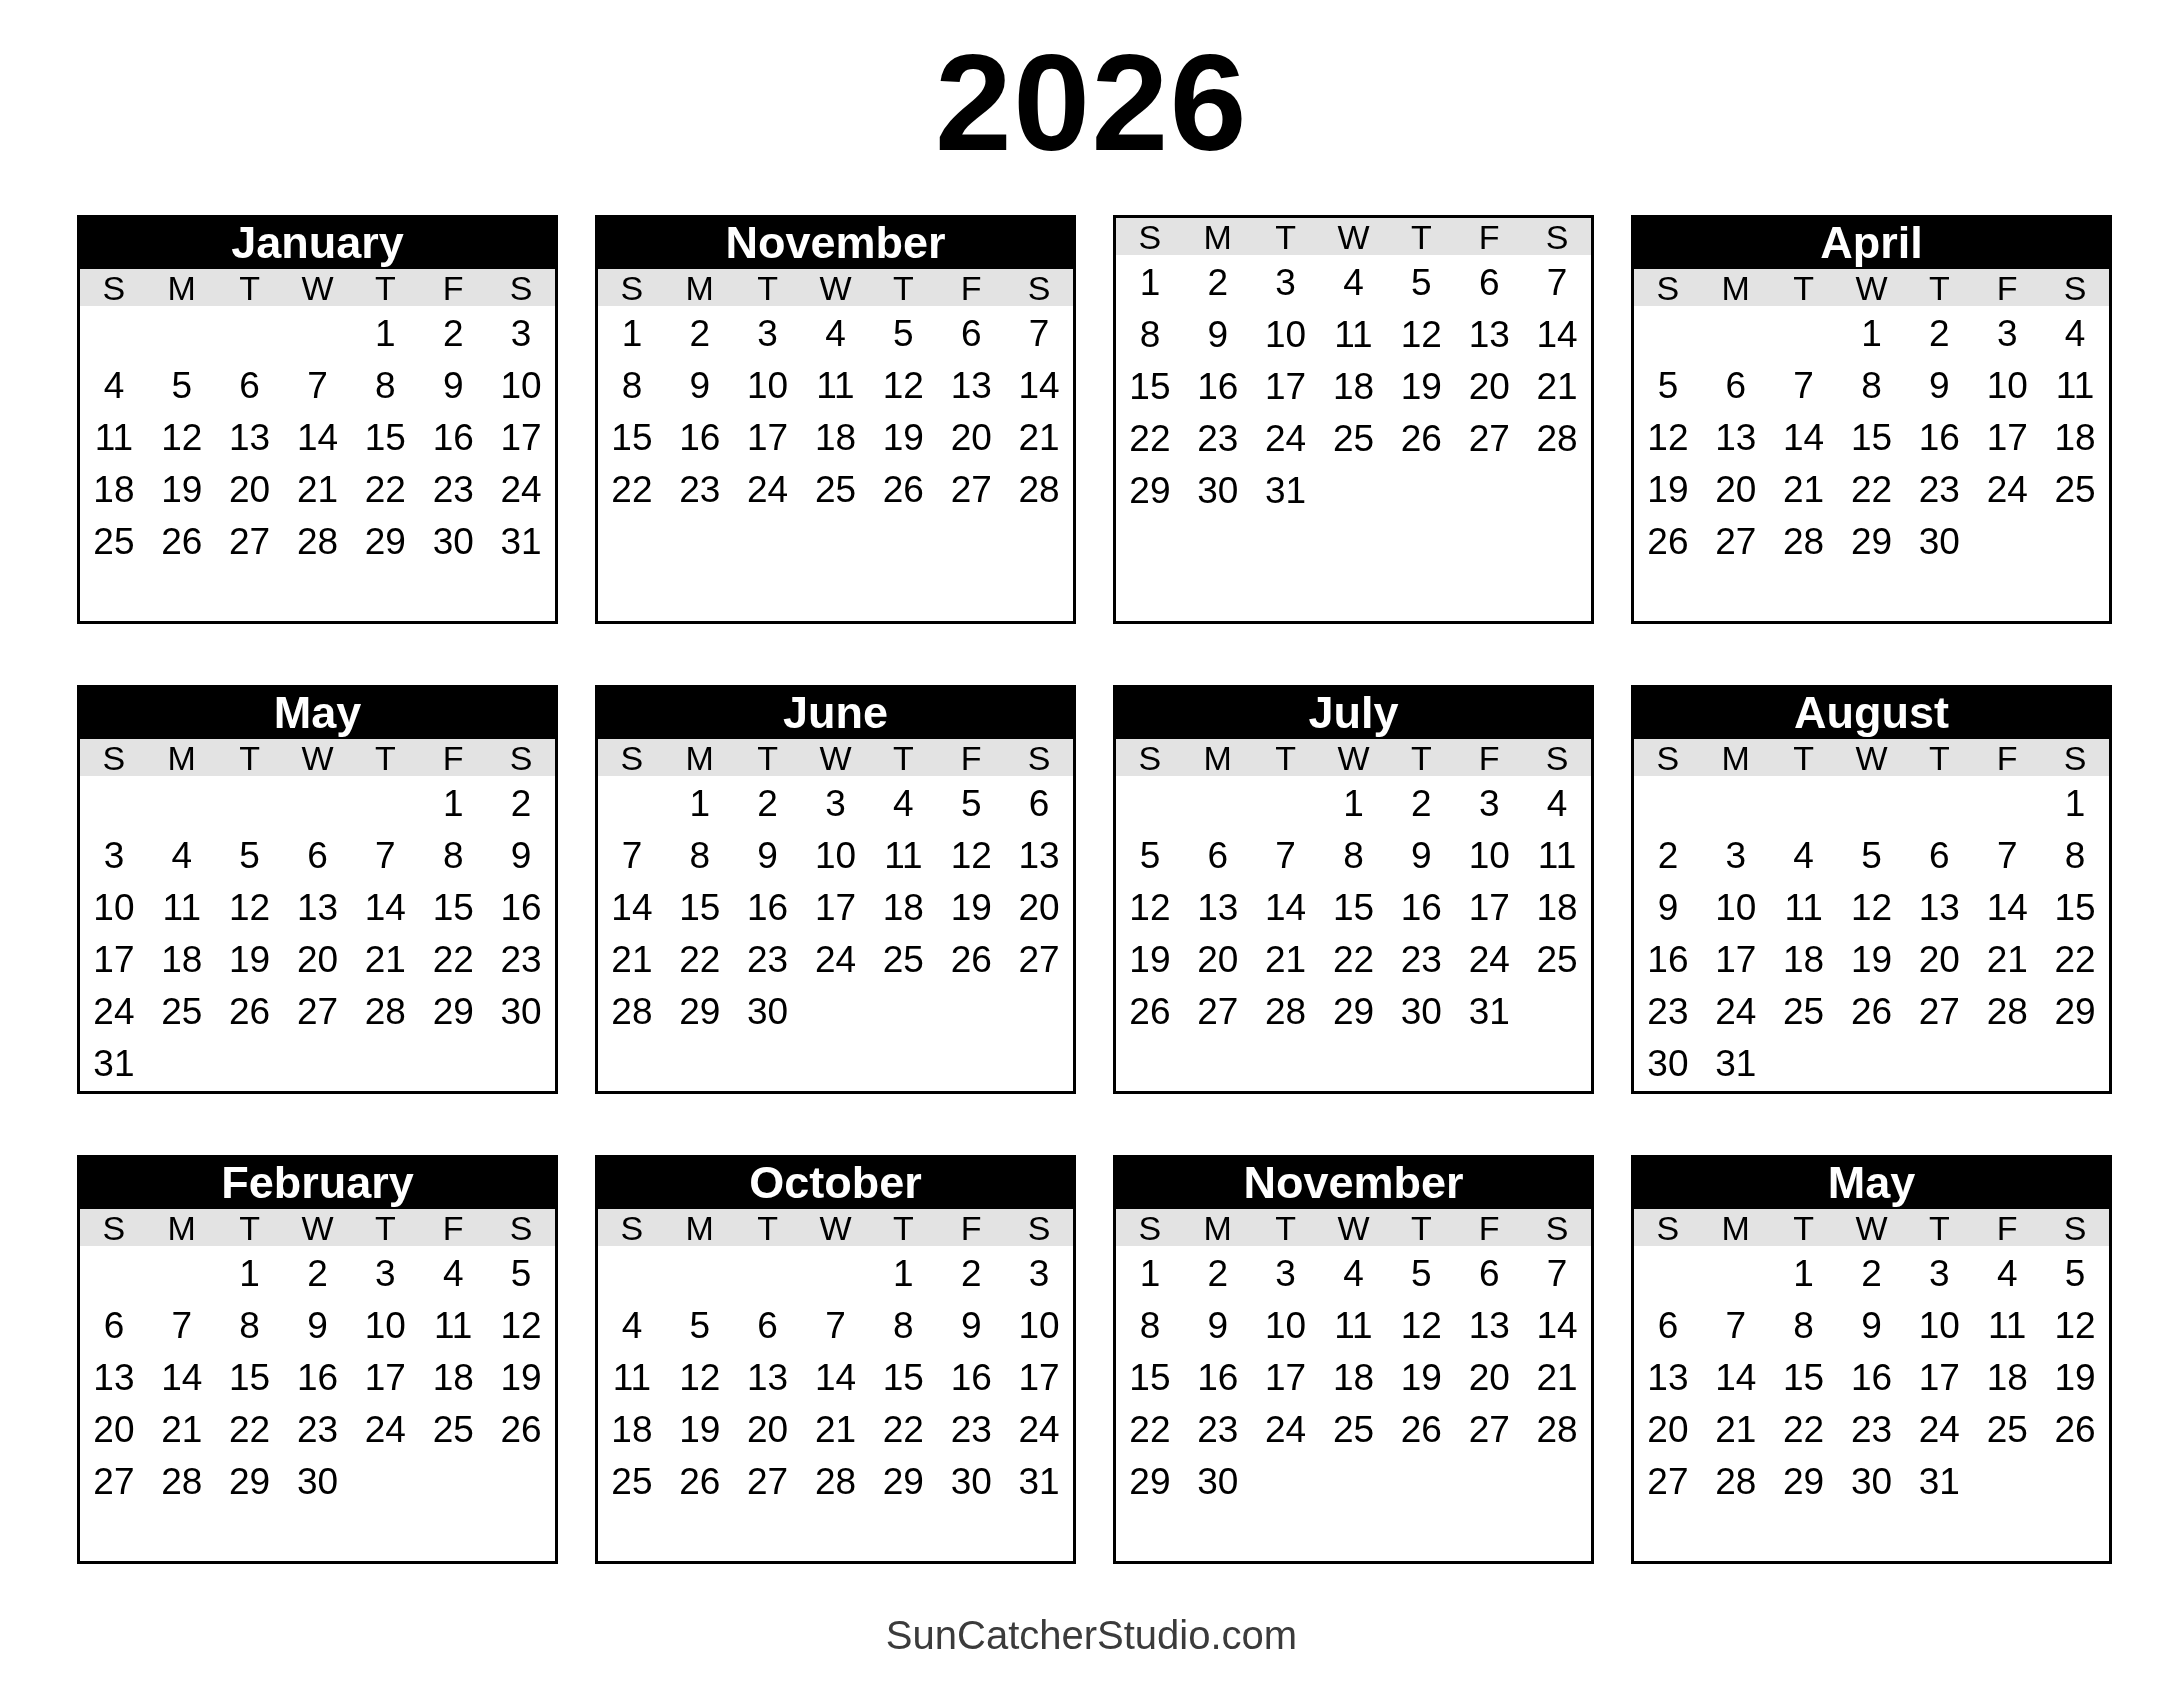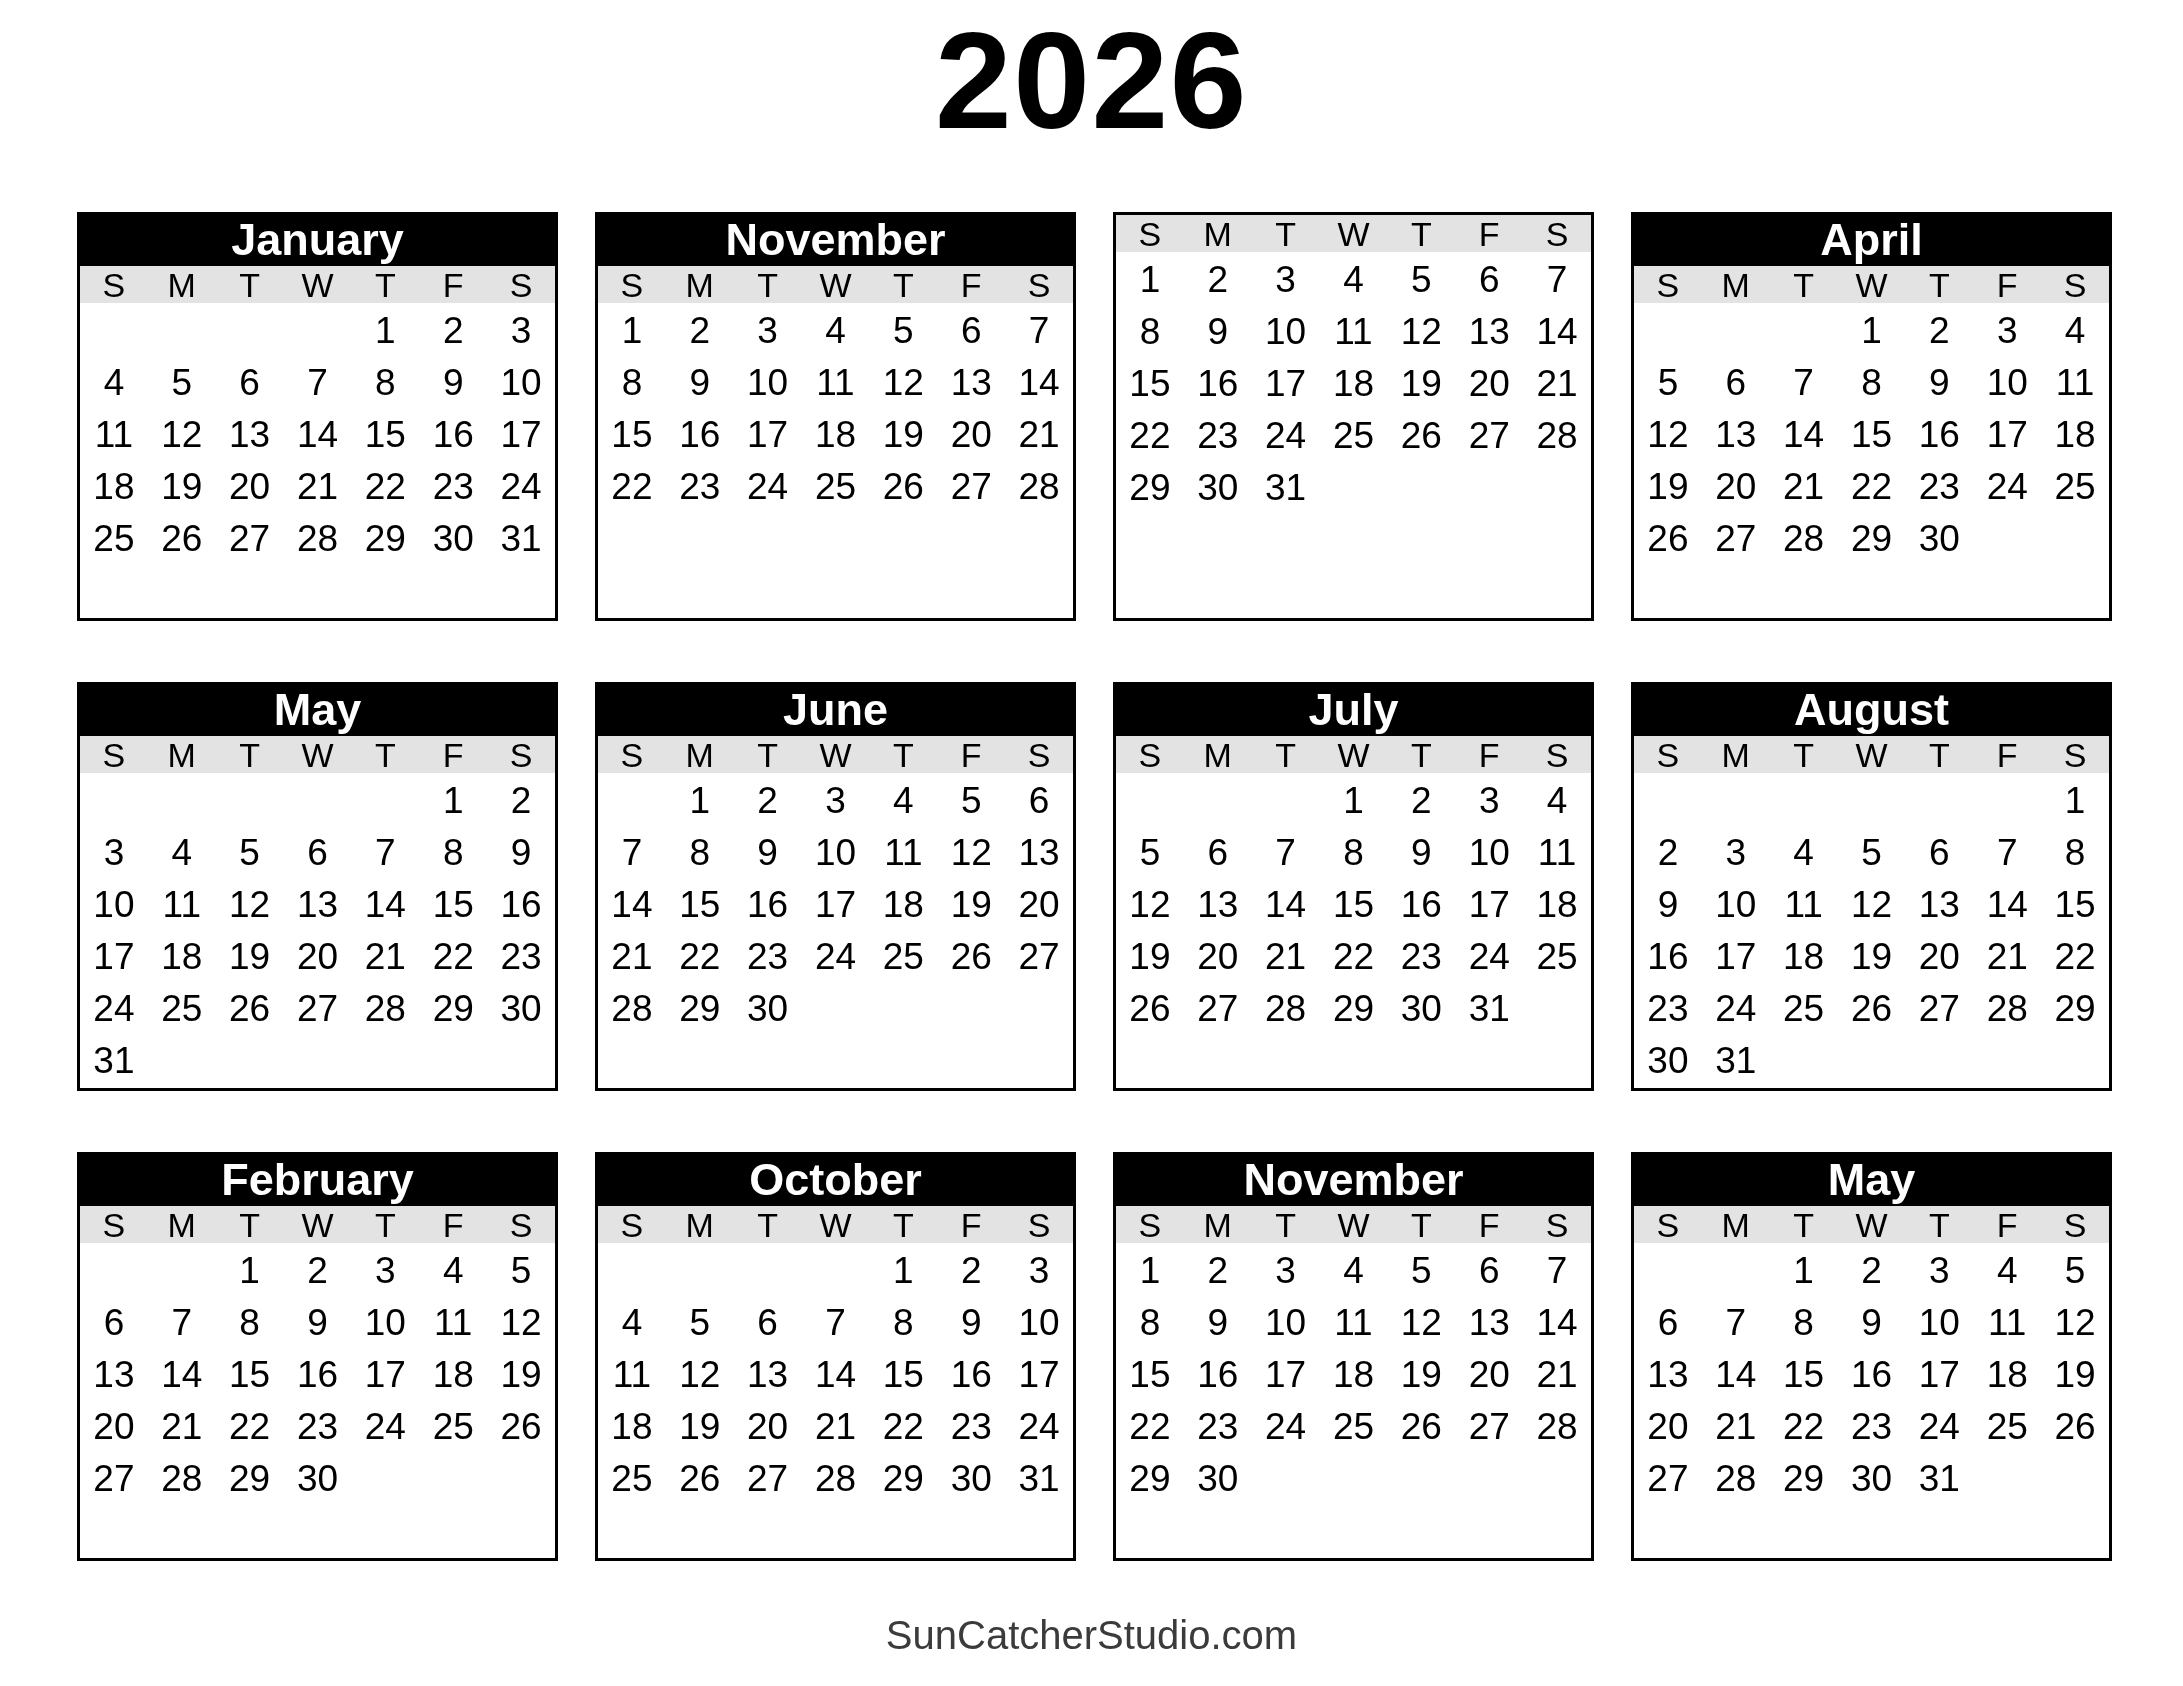--- a/index.html
+++ b/index.html
@@ -16,34 +16,35 @@
   body{
     width:2183px;
     height:1687px;
     background:var(--page-bg);
     font-family:"Liberation Sans", sans-serif;
     position:relative;
     overflow:hidden;
   }
   .year-title{
     margin:0;
+    padding-top:22px;
     text-align:center;
     font-size:138px;
     font-weight:700;
     line-height:1.16;
     color:#000;
     letter-spacing:1.5px;
   }
   .months-grid{
     display:grid;
     grid-template-columns:repeat(4,481px);
     column-gap:37px;
     row-gap:61px;
     padding:0 70px 0 77px;
-    margin-top:52px;
+    margin-top:33px;
   }
   .month{
     width:481px;
     height:409px;
     border:3px solid var(--border-color);
     background:#fff;
     overflow:hidden;
   }
   .month-header{
     height:51px;

